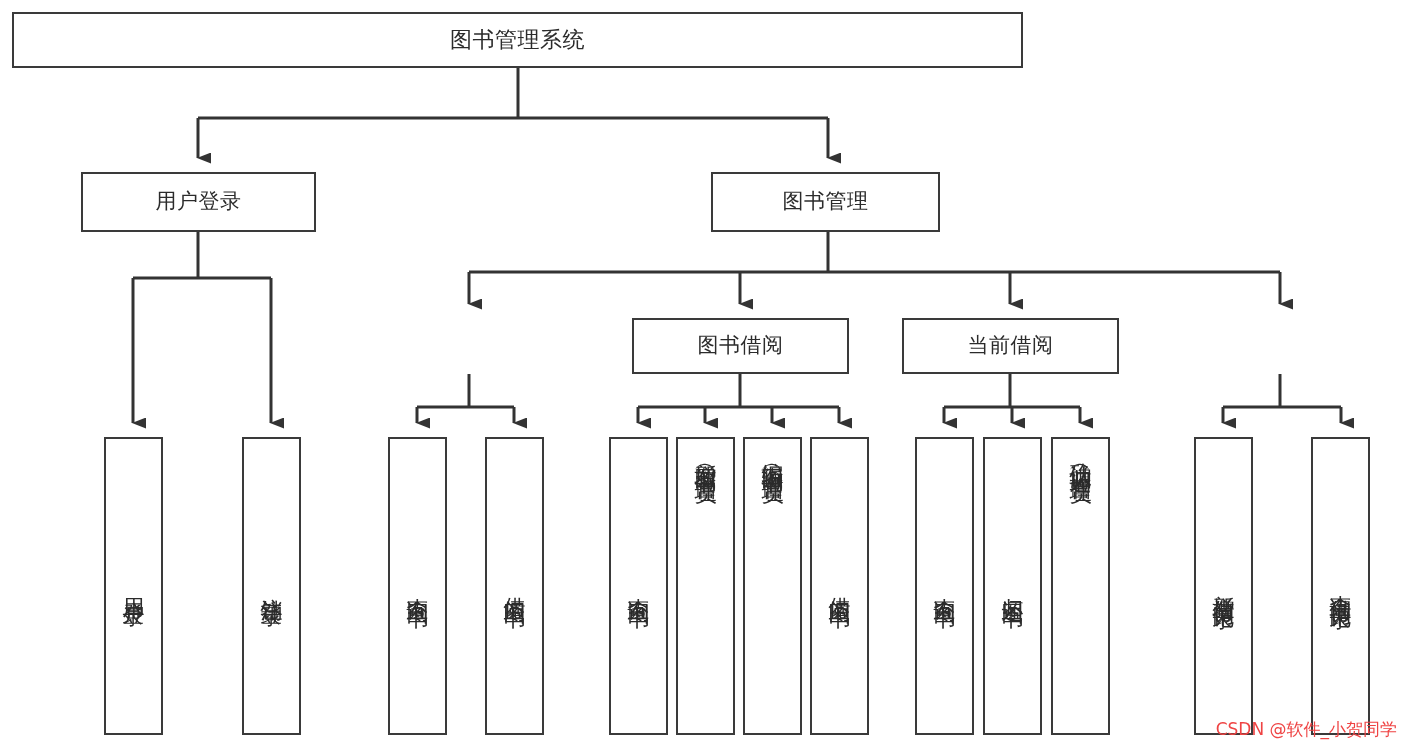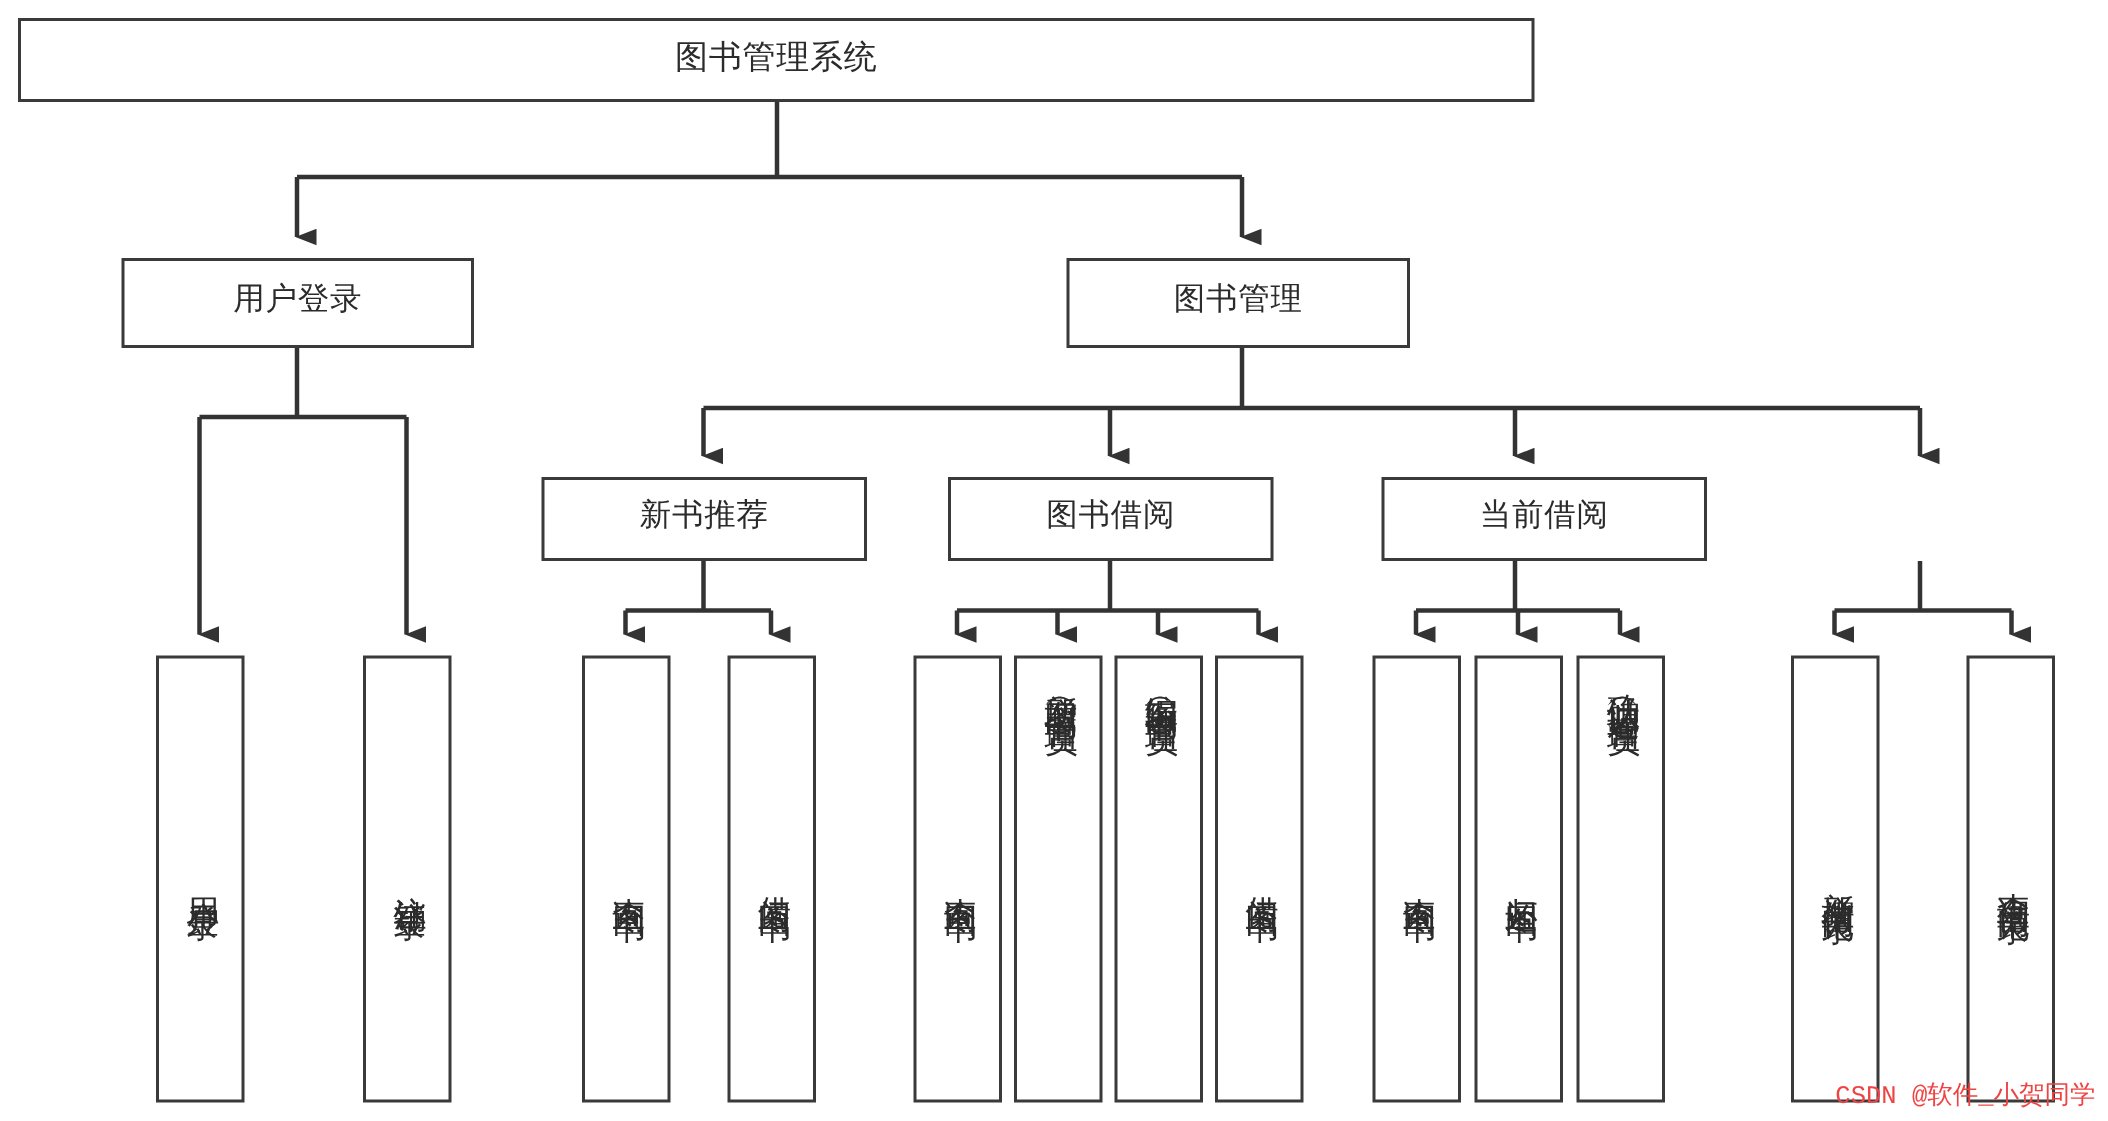--- a/index.html
+++ b/index.html
@@ -10,21 +10,20 @@
   }
   body {
     font-family: "DejaVu Sans", "Liberation Sans", sans-serif;
   }
   #canvas {
     position: relative;
     width: 1405px;
     height: 747px;
     background: #ffffff;
     overflow: hidden;
-    font-family: Liberation Mono, monospace;
   }
   svg.wires {
     position: absolute;
     left: 0;
     top: 0;
     width: 1405px;
     height: 747px;
     pointer-events: none;
   }
   .node {
@@ -139,29 +138,26 @@
   </div>
 
   <div class="node h-node" style="left:81px; top:172px; width:235px; height:60px;">
     <span class="label">用户登录</span>
   </div>
 
   <div class="node h-node" style="left:711px; top:172px; width:229px; height:60px;">
     <span class="label">图书管理</span>
   </div>
 
-  <div class="node h-node" style="left:361px; top:318px; width:217px; height:56px;">
-    <span class="label">新书推荐</span>
-  </div>
 
   <div class="node h-node" style="left:632px; top:318px; width:217px; height:56px;align-items:center;">
     <span class="label">图书借阅</span>
   </div>
 
-  <div class="node h-node" style="left:902px; top:318px; width:217px; height:56px;margin-left:19px;">
+  <div class="node h-node" style="left:902px; top:318px; width:217px; height:56px;">
     <span class="label">当前借阅</span>
   </div>
 
 
   <div class="node v-node v-center" style="left:104px; top:437px; width:59px; height:298px;">
     <span class="label">用户登录</span>
   </div>
 
   <div class="node v-node v-center" style="left:242px; top:437px; width:59px; height:298px;">
     <span class="label">注销登录</span>

